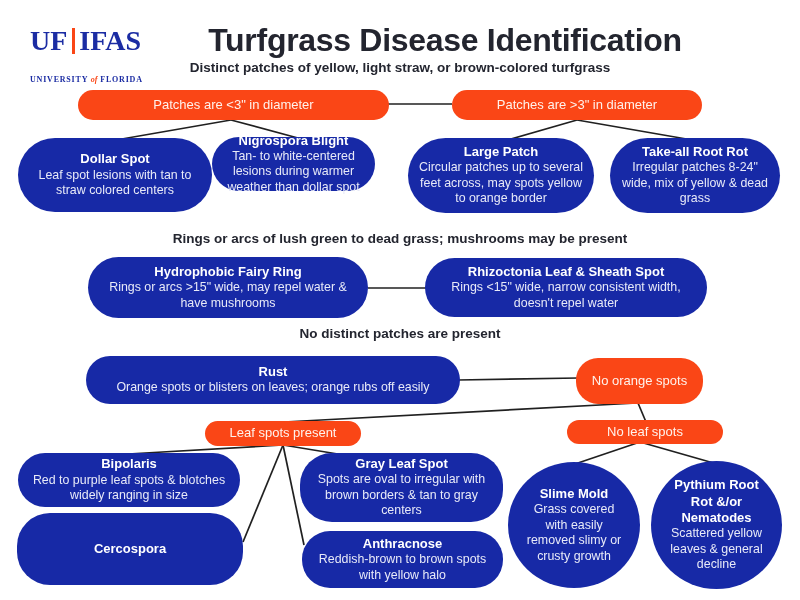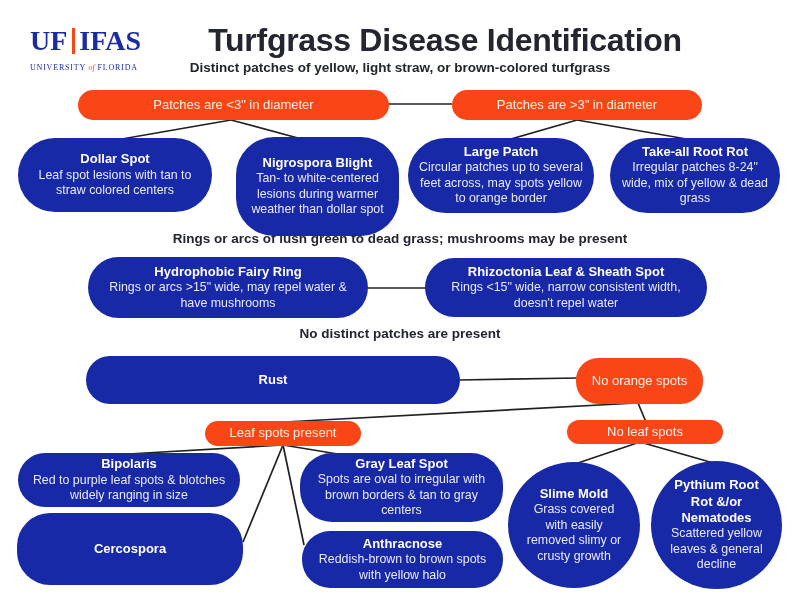--- a/index.html
+++ b/index.html
@@ -33,21 +33,21 @@
     display:flex;flex-direction:column;align-items:center;justify-content:center;
     text-align:center;box-sizing:border-box;padding:2px 10px;line-height:1.25;
   }
   .node .nt{font-size:13px;font-weight:700;color:#ffffff;}
   .node .nd{font-size:12.4px;color:var(--box_body_text,#e8eaf8);}
   .node.circle{border-radius:50%;padding:8px 13px;}
   .logo{position:absolute;left:30px;top:27px;z-index:2;font-family:"Liberation Serif", serif;}
   .logo-top{display:flex;align-items:stretch;color:var(--logo_blue,#1b2ca3);
     font-weight:700;font-size:28px;line-height:1;}
   .logo-bar{width:3px;background:var(--orange,#fa4616);margin:1px 4px 1px 5px;}
-  .logo-bottom{margin-top:8px;font-size:8px;font-weight:400;letter-spacing:0.8px;
+  .logo-bottom{margin-top:20px;font-size:8px;font-weight:700;letter-spacing:0.8px;
     color:var(--logo_blue,#1b2ca3);}
   .logo-bottom .of{font-style:italic;color:var(--orange,#fa4616);letter-spacing:0;}
 </style>
 </head>
 <body>
 
 <div class="canvas">
 
   <svg class="wires" width="800" height="600">
     <line x1="388" y1="104" x2="452" y2="104"></line>
@@ -83,21 +83,21 @@
   <div class="page-title">Turfgrass Disease Identification</div>
   <div class="page-subtitle">Distinct patches of yellow, light straw, or brown-colored turfgrass</div>
 
   <div class="pill" style="left:78px;top:90px;width:311px;height:30px">Patches are &lt;3" in diameter</div>
   <div class="pill" style="left:452px;top:90px;width:250px;height:30px">Patches are &gt;3" in diameter</div>
 
   <div class="node" style="left:18px;top:138px;width:194px;height:74px;border-radius:38px">
     <div class="nt">Dollar Spot</div>
     <div class="nd">Leaf spot lesions with tan to straw colored centers</div>
   </div>
-  <div class="node" style="left:236px;top:137px;width:163px;height:99px;border-radius:38px;padding:11px 8px">
+  <div class="node" style="left:212px;top:137px;width:163px;height:54px;border-radius:38px;padding:11px 8px">
     <div class="nt">Nigrospora Blight</div>
     <div class="nd">Tan- to white-centered lesions during warmer weather than dollar spot</div>
   </div>
   <div class="node" style="left:408px;top:138px;width:186px;height:75px;border-radius:38px;padding:5px 8px">
     <div class="nt">Large Patch</div>
     <div class="nd">Circular patches up to several feet across, may spots yellow to orange border</div>
   </div>
   <div class="node" style="left:610px;top:138px;width:170px;height:75px;border-radius:38px;padding:5px 8px">
     <div class="nt">Take-all Root Rot</div>
     <div class="nd">Irregular patches 8-24" wide, mix of yellow &amp; dead grass</div>
@@ -111,20 +111,21 @@
   </div>
   <div class="node" style="left:425px;top:258px;width:282px;height:59px;border-radius:30px">
     <div class="nt">Rhizoctonia Leaf &amp; Sheath Spot</div>
     <div class="nd">Rings &lt;15" wide, narrow consistent width, doesn't repel water</div>
   </div>
 
   <div class="section-heading" style="top:326px">No distinct patches are present</div>
 
   <div class="node" style="left:86px;top:356px;width:374px;height:48px;border-radius:24px">
     <div class="nt">Rust</div>
+    <div class="nd">Orange spots or blisters on leaves; orange rubs off easily</div>
   </div>
   <div class="pill" style="left:205px;top:421px;width:156px;height:25px">Leaf spots present</div>
 
   <div class="pill tall" style="left:576px;top:358px;width:127px;height:46px">No orange spots</div>
   <div class="pill" style="left:567px;top:420px;width:156px;height:24px">No leaf spots</div>
 
   <div class="node" style="left:18px;top:453px;width:222px;height:54px;border-radius:27px;padding:4px 8px">
     <div class="nt">Bipolaris</div>
     <div class="nd">Red to purple leaf spots &amp; blotches widely ranging in size</div>
   </div>

